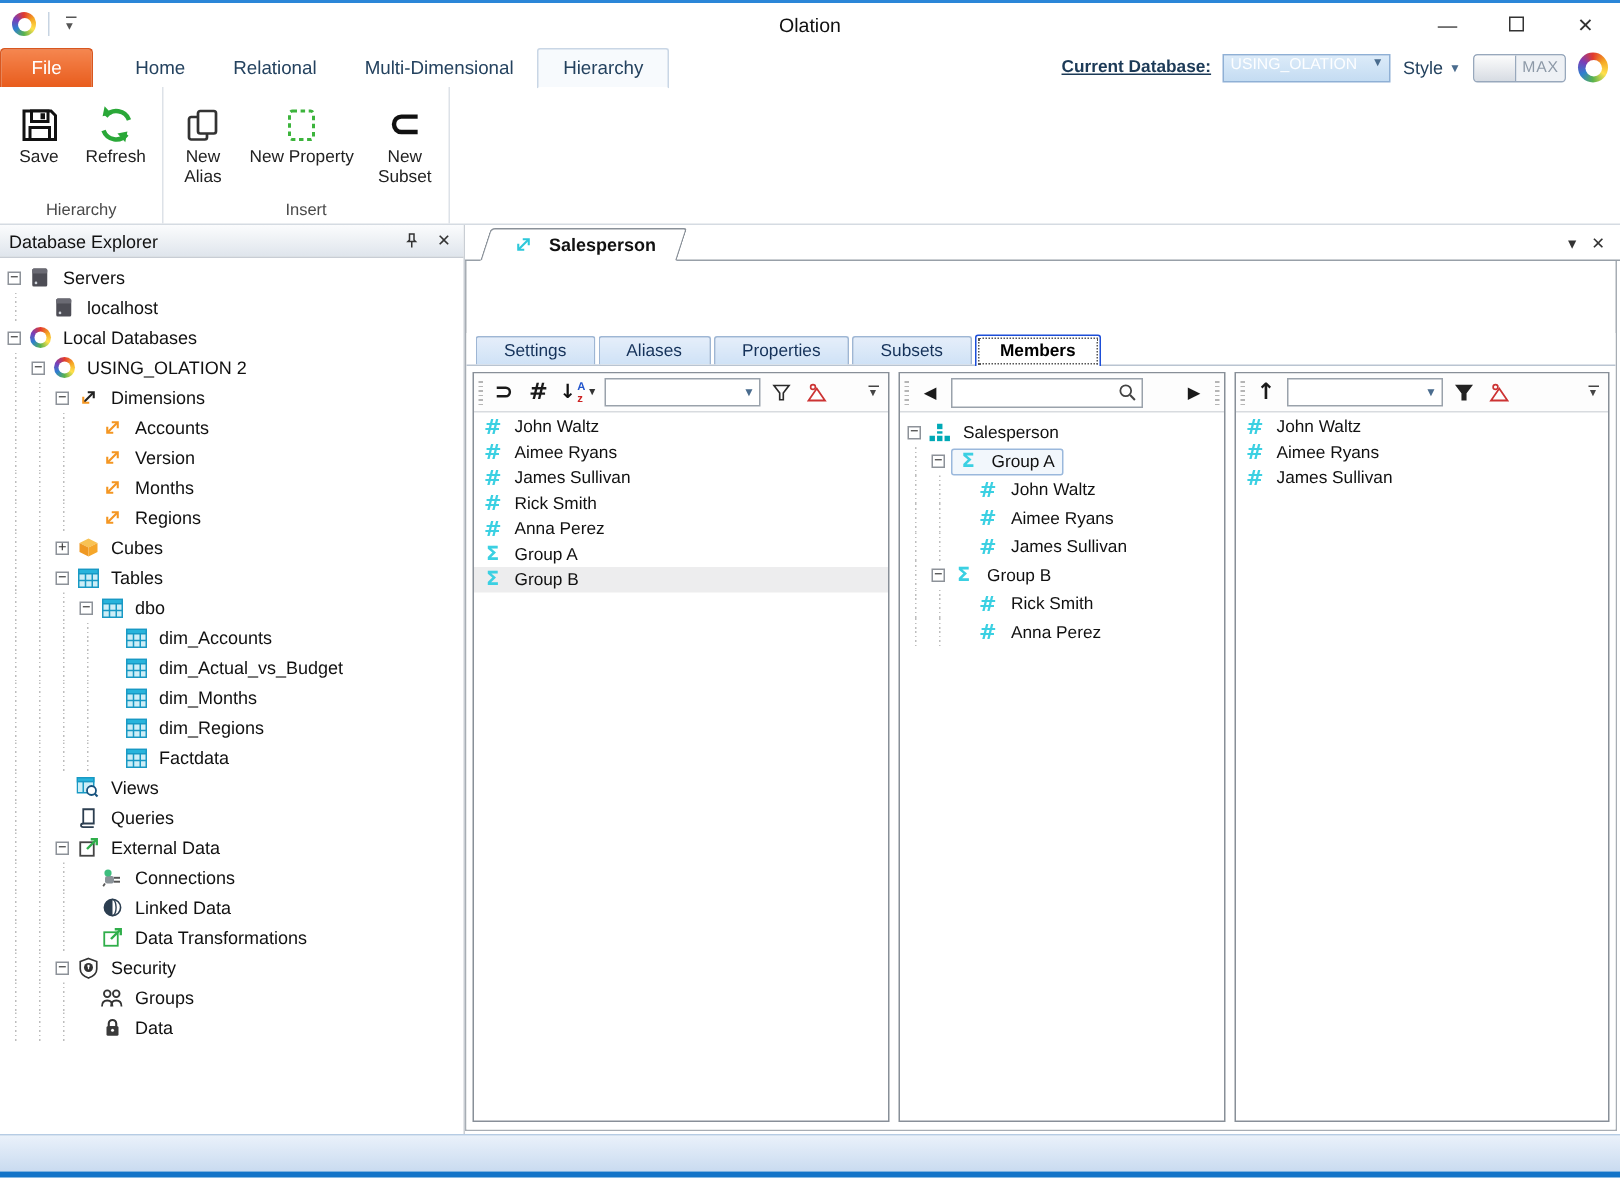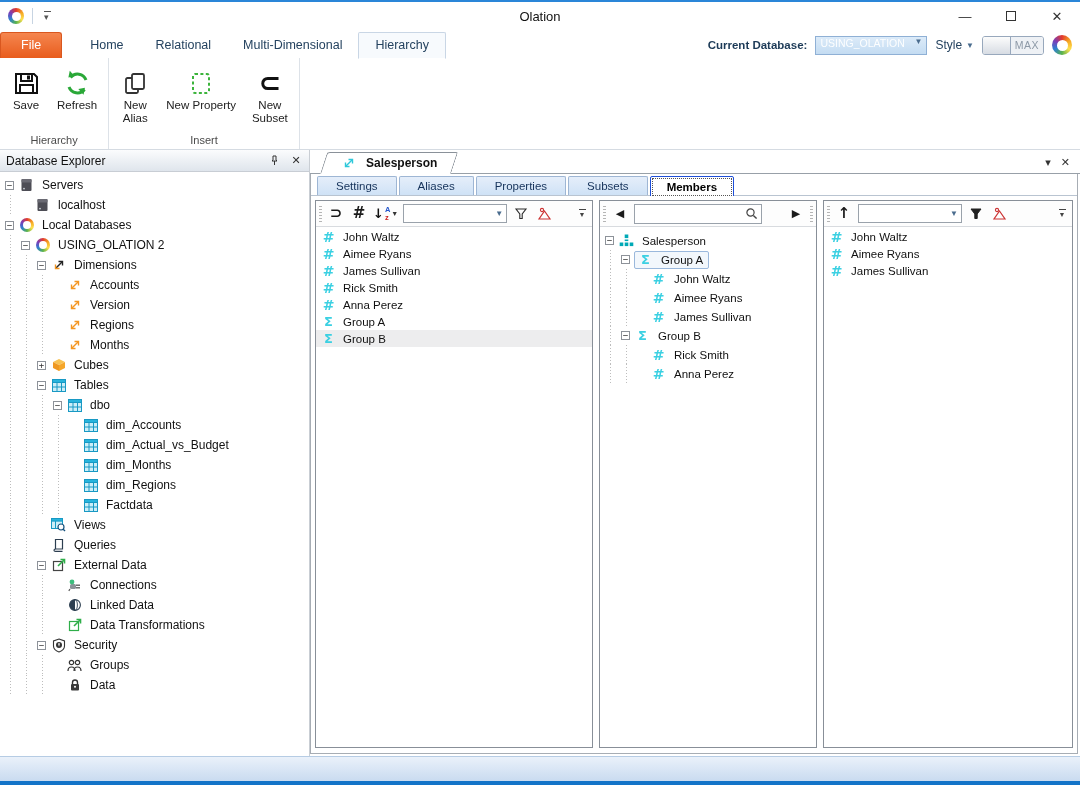--- a/index.html
+++ b/index.html
@@ -21,21 +21,21 @@
   .win-ctrls { margin-left:auto; display:flex; height:100%; }
   .win-btn { width:46px; display:flex; align-items:center; justify-content:center; color:#333; font-size:13px; cursor:pointer; }
   .win-btn .maxbox { width:10px; height:10px; border:1.2px solid #333; display:block; }
   
   .tabrow { height:28px; display:flex; align-items:flex-end; background:#fff; padding-left:0; position:relative; }
   .rtab { padding:5px 16px 6px; font-size:12.5px; color:#24425f; cursor:pointer; }
   .rtab.file { background:linear-gradient(#f5864f,#e85c1d); color:#fff; border-radius:3px 3px 0 0;
     margin-right:12px; padding:5px 20px 6px; border:1px solid #d9571f; border-bottom:none; }
   .rtab.active { background:#f7fafd; border:1px solid #c9d6e5; border-bottom:1px solid #fff; border-radius:2px 2px 0 0; margin-bottom:-1px; }
   .tabrow-right { margin-left:auto; display:flex; align-items:center; gap:8px; padding-right:8px; padding-bottom:3px; }
-  .curdb-label { font-weight:bold; font-size:11.5px; color:#1c3a57; }
+  .curdb-label { font-weight:bold; font-size:11.5px; color:#1c3a57;text-decoration:underline; }
   .curdb-combo { width:112px; height:19px; border:1px solid #8fb0d5; background:linear-gradient(#dcebf9,#c4dcf2);
     display:flex; align-items:flex-start; font-size:10.5px; color:rgba(255,255,255,.95); padding:0 4px; }
   .curdb-combo .cval { flex:1; overflow:hidden; white-space:nowrap; }
   .combo-arrow { color:#4a6c8e; font-size:8px; }
   .style-btn { font-size:12px; color:#24425f; display:flex; align-items:center; gap:4px; cursor:pointer; }
   .max-toggle { width:62px; height:19px; border:1px solid #98a8bc; border-radius:3px; display:flex; overflow:hidden; cursor:pointer; }
   .max-toggle .knob { width:28px; background:linear-gradient(#fcfcfc,#d7dce3); border-right:1px solid #98a8bc; }
   .max-toggle .maxlab { flex:1; display:flex; align-items:center; justify-content:center;
     font-size:10.5px; font-weight:normal; color:#8d99a7; background:#eef1f5; letter-spacing:.5px; }
   .tab-ring { width:20px; height:20px; }
@@ -80,21 +80,21 @@
   .doctabs { height:24px; display:flex; align-items:flex-end; border-bottom:1px solid #98a0a8; background:#fff; padding-left:10px; }
   .doctab { position:relative; height:22px; padding:0 14px 0 20px; display:flex; align-items:center; gap:5px; margin-bottom:-1px; }
   .doctab::before { content:''; position:absolute; inset:0; background:#fff; border:1px solid #8a9199; border-bottom:1px solid #fff;
     transform:skewX(-18deg); transform-origin:100% 100%; border-radius:3px 2px 0 0; }
   .doctab > * { position:relative; }
   .doctab-label { font-weight:bold; font-size:12px; color:#111; }
   .doctabs-right { margin-left:auto; display:flex; align-items:center; gap:10px; padding:0 10px 4px 0; color:#333; }
   .doctabs-right span { cursor:pointer; font-size:11px; }
   .content-panel { flex:1; border-left:1px solid #a7adb4; border-right:1px solid #a7adb4; border-bottom:1px solid #a7adb4;
     margin:0 2px 2px 0; display:flex; flex-direction:column; background:#fff; min-height:0; }
-  .subtabs { height:22px; display:flex; align-items:flex-start; gap:2px; padding:2px 0 0 6px; background:#fff; border-bottom:1px solid #b9c4d1; }
+  .subtabs { height:22px; display:flex; align-items:center; gap:2px; padding:2px 0 0 6px; background:#fff; border-bottom:1px solid #b9c4d1;margin-top:48px; }
   .subtab { padding:3px 18px; font-size:11.5px; color:#15325a; background:linear-gradient(#e5eefa,#cfe2f6);
     border:1px solid #9eb6d4; border-bottom:none; border-radius:2px 2px 0 0; cursor:pointer; margin-bottom:0; }
   .subtab.active { background:#fff; font-weight:bold; color:#000; border:1px solid #1d4ed8; outline:1px dotted #555; outline-offset:-3px;
     padding:4px 16px; margin-bottom:-1px; }
   .columns { flex:1; display:flex; gap:6px; padding:4px 4px 5px; background:#fff; min-height:0; }
   .colpanel { border:1px solid #888f98; background:#fff; display:flex; flex-direction:column; min-width:0; }
   .col-src { width:278px; flex:none; }
   .col-tree { flex:1; }
   .col-tgt { width:250px; flex:none; }
   .coltoolbar { height:26px; display:flex; align-items:center; gap:5px; padding:0 3px; border-bottom:1px solid #d8dbdf; background:#fdfdfd; }
@@ -336,35 +336,35 @@
           <span class="indent"></span>
           <span class="indent"></span>
           <span class="noexp"></span>
           <span class="ticon">
             <svg width="14" height="14" viewBox="0 0 14 14">
   <line x1="4" y1="10" x2="10" y2="4" stroke="#f49622" stroke-width="1.4"></line>
   <polyline points="6.5,3.5 10.5,3.5 10.5,7.5" fill="none" stroke="#f49622" stroke-width="1.4"></polyline>
   <polyline points="3.5,6.5 3.5,10.5 7.5,10.5" fill="none" stroke="#f49622" stroke-width="1.4"></polyline>
             </svg>
           </span>
-          <span class="tlabel">Regions</span>
+          <span class="tlabel">Months</span>
         </div>
         <div class="trow">
           <span class="indent"></span>
           <span class="indent"></span>
           <span class="indent"></span>
           <span class="noexp"></span>
           <span class="ticon">
             <svg width="14" height="14" viewBox="0 0 14 14">
   <line x1="4" y1="10" x2="10" y2="4" stroke="#f49622" stroke-width="1.4"></line>
   <polyline points="6.5,3.5 10.5,3.5 10.5,7.5" fill="none" stroke="#f49622" stroke-width="1.4"></polyline>
   <polyline points="3.5,6.5 3.5,10.5 7.5,10.5" fill="none" stroke="#f49622" stroke-width="1.4"></polyline>
             </svg>
           </span>
-          <span class="tlabel">Months</span>
+          <span class="tlabel">Regions</span>
         </div>
         <div class="trow">
           <span class="indent"></span>
           <span class="indent"></span>
           <span class="expbox">+</span>
           <span class="ticon">
             <svg width="14" height="14" viewBox="0 0 14 14">
               <polygon points="7,1 13,4 7,7 1,4" fill="#f8c253"></polygon>
               <polygon points="1,4 7,7 7,13 1,10" fill="#ef9822"></polygon>
               <polygon points="13,4 7,7 7,13 13,10" fill="#f5a62a"></polygon>

